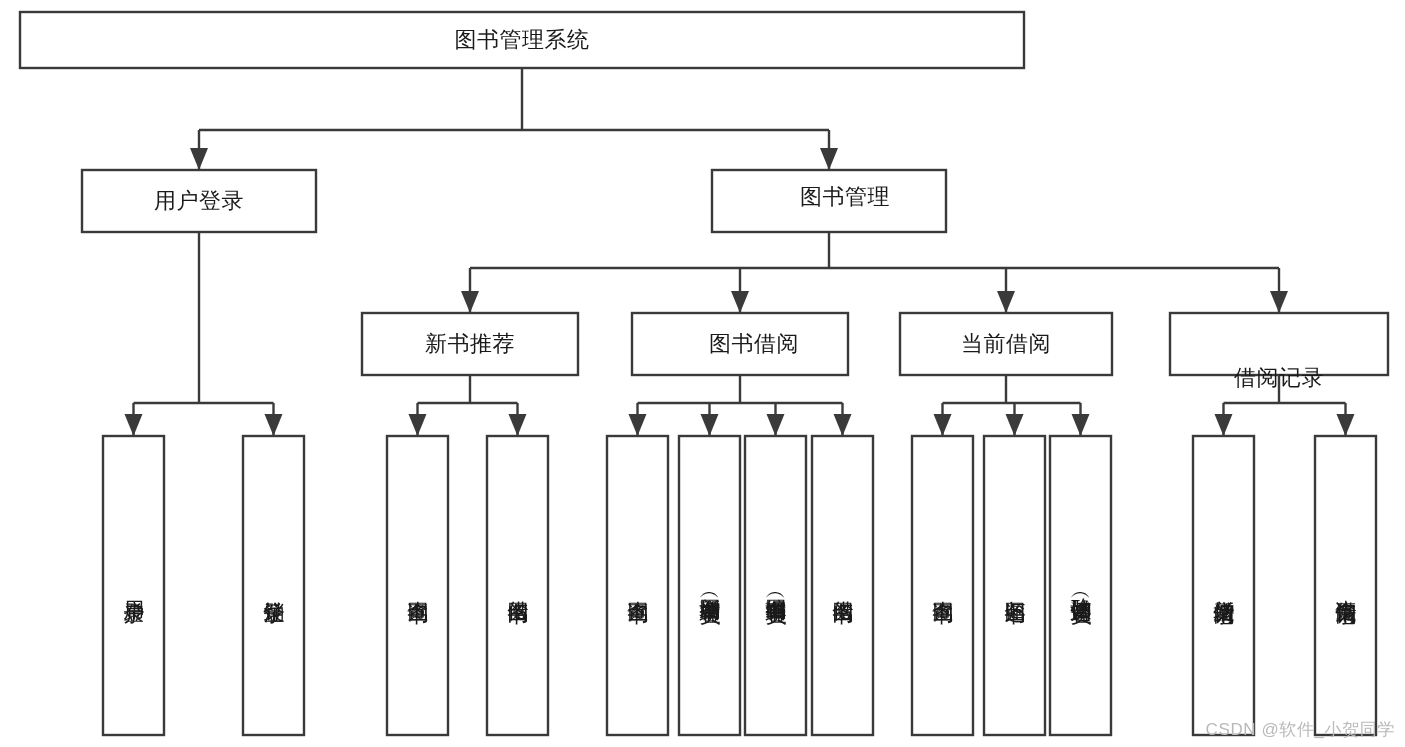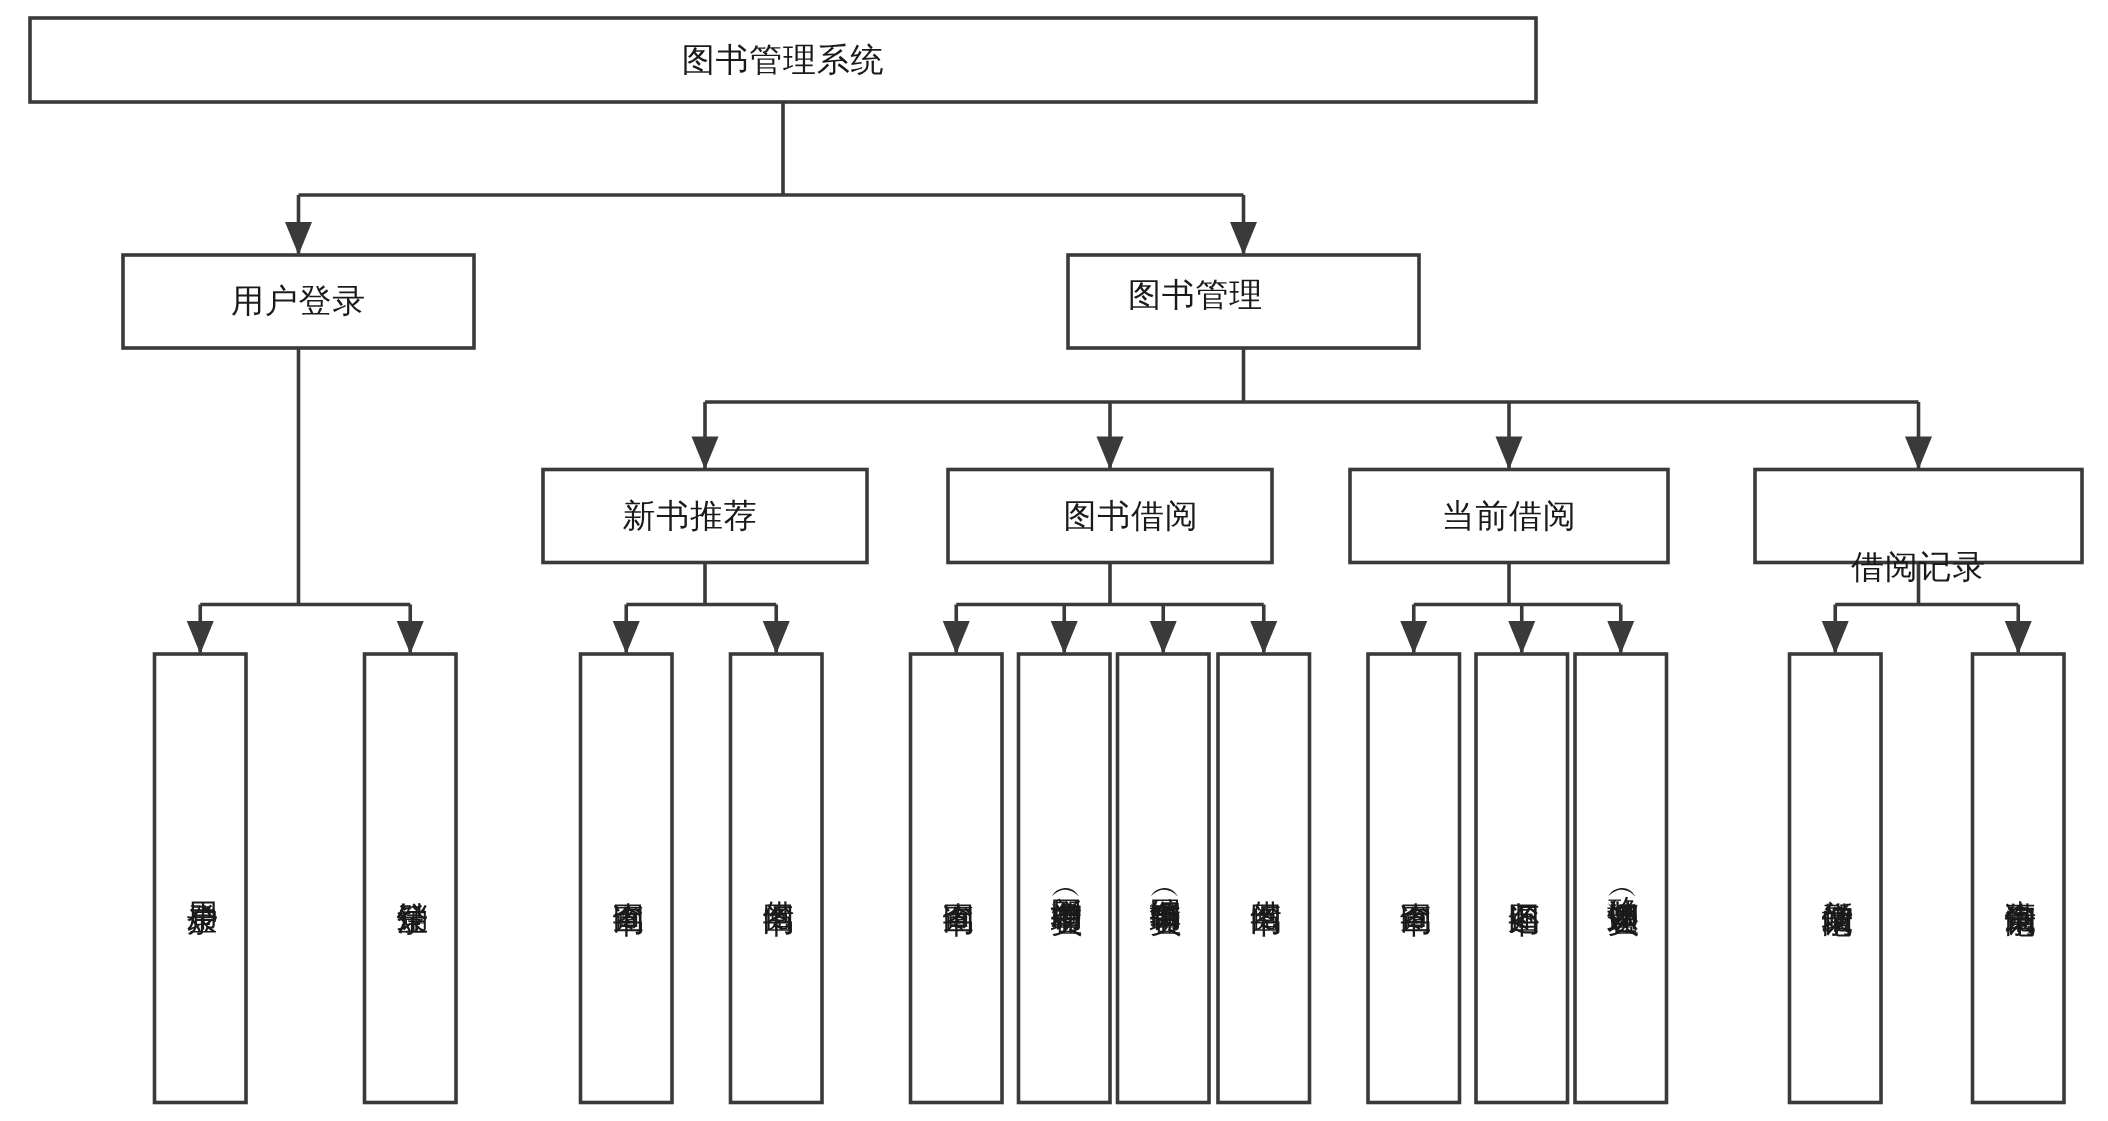--- a/index.html
+++ b/index.html
@@ -156,34 +156,35 @@
         <rect x="984" y="436" width="61" height="299" class="node-box"></rect>
         <rect x="1050" y="436" width="61" height="299" class="node-box"></rect>
         <rect x="1193" y="436" width="61" height="299" class="node-box"></rect>
         <rect x="1315" y="436" width="61" height="299" class="node-box"></rect>
       </g>
   </svg>
 
   <div id="labels-layer">
       <div class="node-label-h" style="left: 20px; top: 12px; width: 1004px; height: 56px;">图书管理系统</div>
       <div class="node-label-h" style="left: 82px; top: 170px; width: 234px; height: 62px;">用户登录</div>
-      <div class="node-label-h" style="left: 680px; top: 170px; width: 234px; height: 53px;">图书管理</div>
-      <div class="node-label-h" style="left: 352px; top: 313px; width: 216px; height: 62px;">新书推荐</div>
+      <div class="node-label-h" style="left: 728px; top: 170px; width: 234px; height: 53px;">图书管理</div>
+      <div class="node-label-h" style="left: 362px; top: 313px; width: 216px; height: 62px;">新书推荐</div>
       <div class="node-label-h" style="left: 632px; top: 313px; width: 244px; height: 62px;">图书借阅</div>
       <div class="node-label-h" style="left: 900px; top: 313px; width: 212px; height: 62px; border-radius: 16px;">当前借阅</div>
       <div class="node-label-h" style="left: 1170px; top: 313px; width: 218px; height: 62px; margin-top: 34px;">借阅记录</div>
       <div class="node-label-v" style="left: 103px; top: 436px; width: 61px; height: 299px;">用户登录</div>
       <div class="node-label-v" style="left: 243px; top: 436px; width: 61px; height: 299px;">注销登录</div>
       <div class="node-label-v" style="left: 387px; top: 436px; width: 61px; height: 299px;">查询图书</div>
       <div class="node-label-v" style="left: 487px; top: 436px; width: 61px; height: 299px;">借阅图书</div>
       <div class="node-label-v" style="left: 607px; top: 436px; width: 61px; height: 299px;">查询图书</div>
       <div class="node-label-v" style="left: 679px; top: 436px; width: 61px; height: 299px;">新增图书（管理员）</div>
       <div class="node-label-v" style="left: 745px; top: 436px; width: 61px; height: 299px;">编辑图书（管理员）</div>
       <div class="node-label-v" style="left: 812px; top: 436px; width: 61px; height: 299px;">借阅图书</div>
       <div class="node-label-v" style="left: 912px; top: 436px; width: 61px; height: 299px;">查询图书</div>
       <div class="node-label-v" style="left: 984px; top: 436px; width: 61px; height: 299px;">归还图书</div>
       <div class="node-label-v" style="left: 1050px; top: 436px; width: 61px; height: 299px;">确认归还（管理员）</div>
       <div class="node-label-v" style="left: 1193px; top: 436px; width: 61px; height: 299px;">新增借阅记录</div>
       <div class="node-label-v" style="left: 1315px; top: 436px; width: 61px; height: 299px;">查询借阅记录</div>
     </div>
 
+  <div class="watermark">CSDN @软件_小贺同学</div>
 
 </div>
 
 </body></html>

